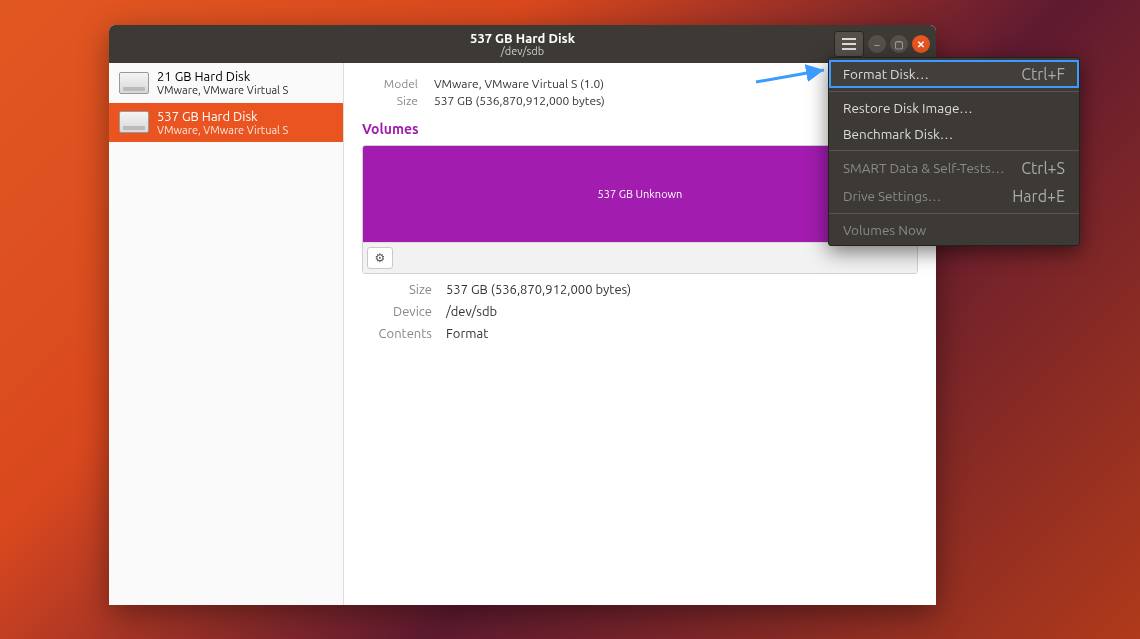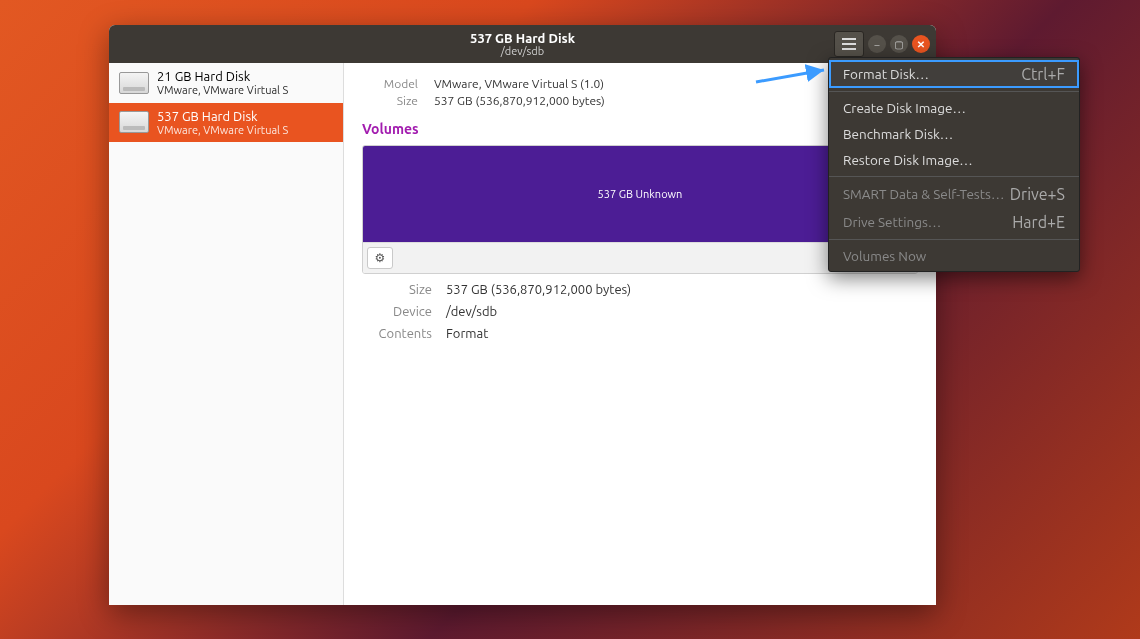--- a/index.html
+++ b/index.html
@@ -83,21 +83,21 @@
   .main {
     flex:1; padding: 14px 18px 10px 18px; color:#333; overflow:auto;
   }
   .kv { display:flex; gap:16px; margin-bottom:4px; font-size:12px; }
   .kv .k { width: 56px; text-align:right; color:#888; }
   .section-h { font-weight:700; font-size:14px; margin: 14px 0 8px; color:#a21caf; }
   .vol-block {
     border:1px solid #d0d0d0; border-radius:3px; overflow:hidden;
   }
   .vol-bar {
-    background:#4c1d95; color:#fff; height:96px;
+    background:#a21caf; color:#fff; height:96px;
     display:flex; align-items:center; justify-content:center;
     font-size:11px;
   }
   .vol-toolbar {
     background:#f2f2f2; border-top:1px solid #ddd;
     padding:4px; display:flex;
   }
   .gear-btn {
     width:26px; height:22px; background:#fff; border:1px solid #c9c9c9;
     border-radius:3px; display:flex; align-items:center; justify-content:center;
@@ -208,32 +208,29 @@
   </div>
 </div>
 
 <div class="menu" id="ctx-menu">
     <div class="menu-item highlight">
       <span>Format Disk…</span>
       <span class="sc">Ctrl+F</span>
     </div>
     <div class="menu-sep"></div>
     <div class="menu-item">
-      <span>Create Disk Image…</span>
+      <span>Restore Disk Image…</span>
     </div>
     <div class="menu-item">
       <span>Benchmark Disk…</span>
-    </div>
-    <div class="menu-item">
-      <span>Restore Disk Image…</span>
     </div>
     <div class="menu-sep"></div>
     <div class="menu-item disabled">
       <span>SMART Data &amp; Self-Tests…</span>
-      <span class="sc">Drive+S</span>
+      <span class="sc">Ctrl+S</span>
     </div>
     <div class="menu-item disabled">
       <span>Drive Settings…</span>
       <span class="sc">Hard+E</span>
     </div>
     <div class="menu-sep"></div>
     <div class="menu-item disabled">
       <span>Volumes Now</span>
     </div>
   </div>

